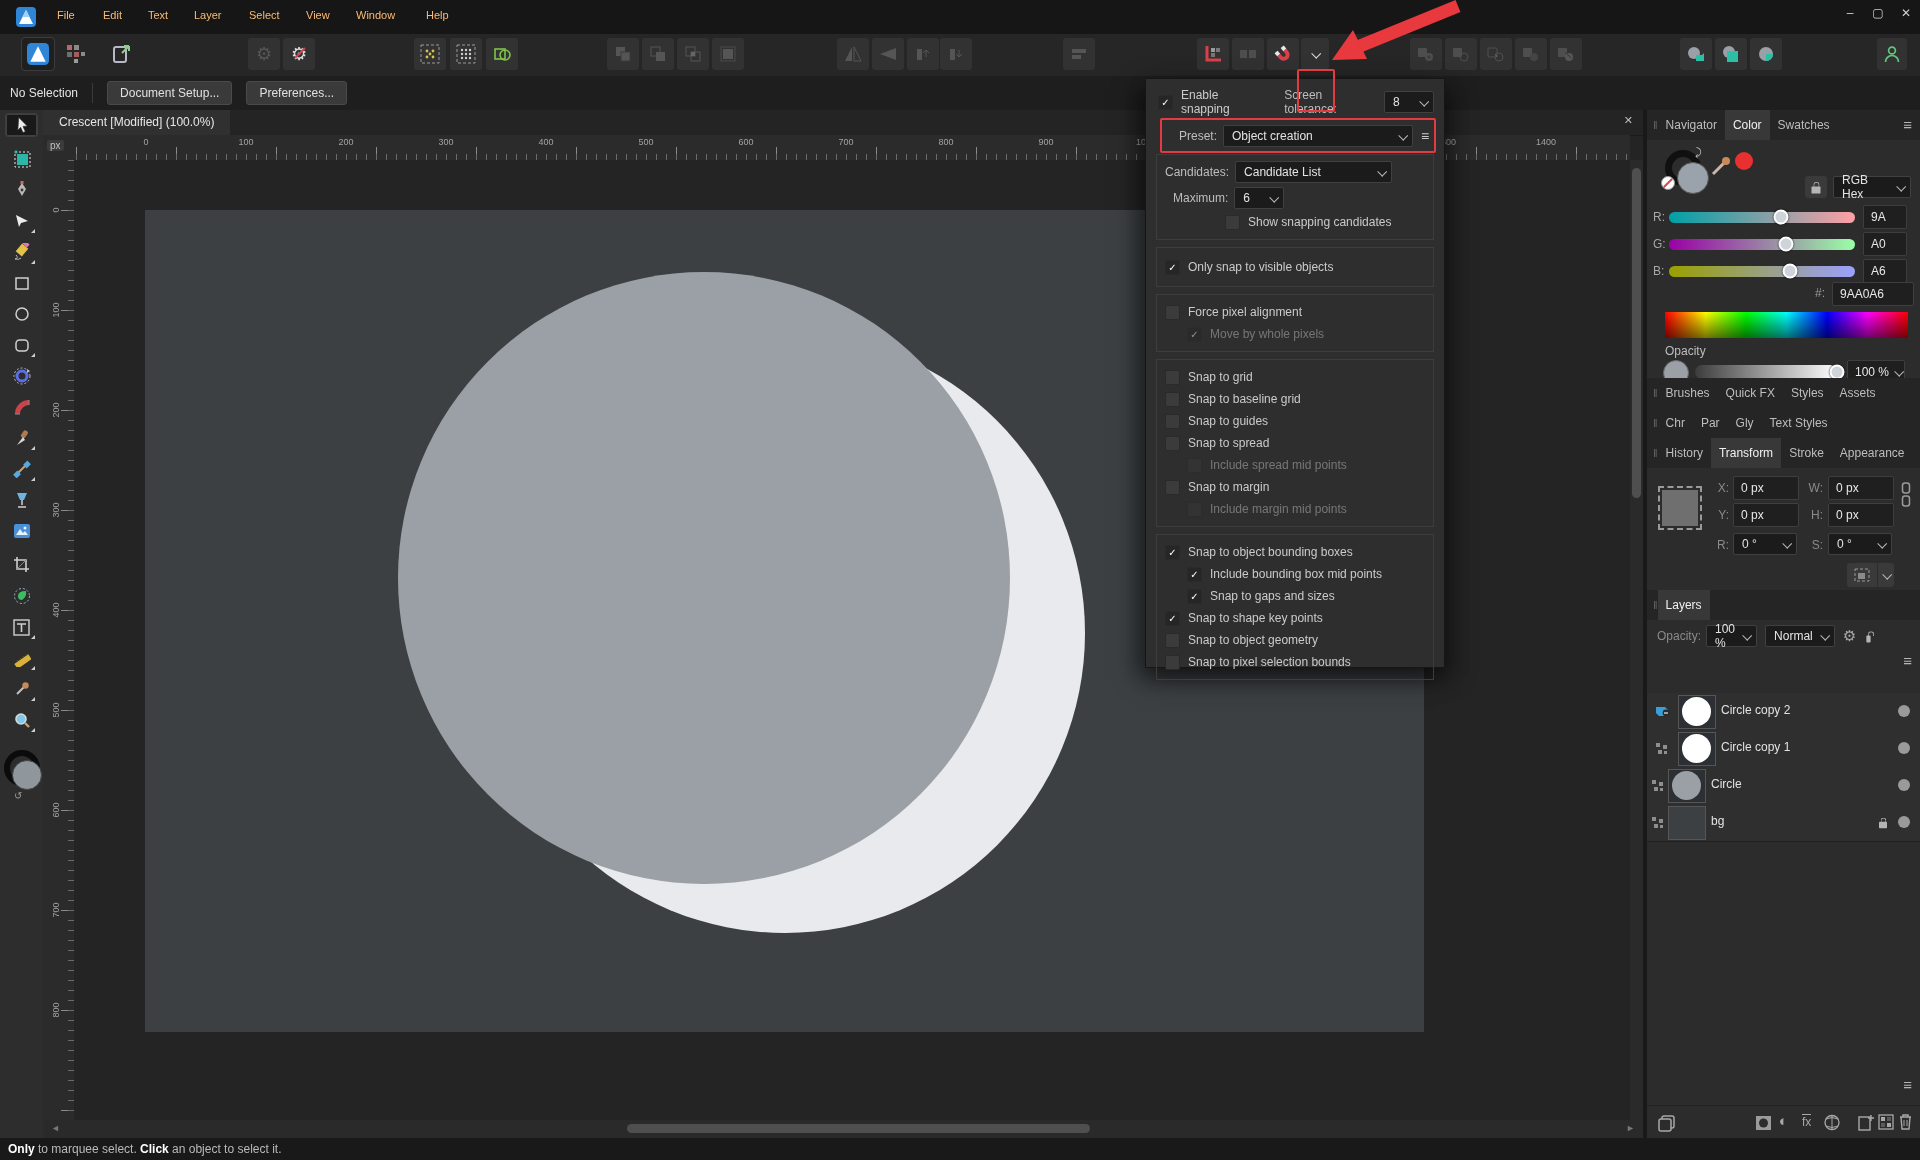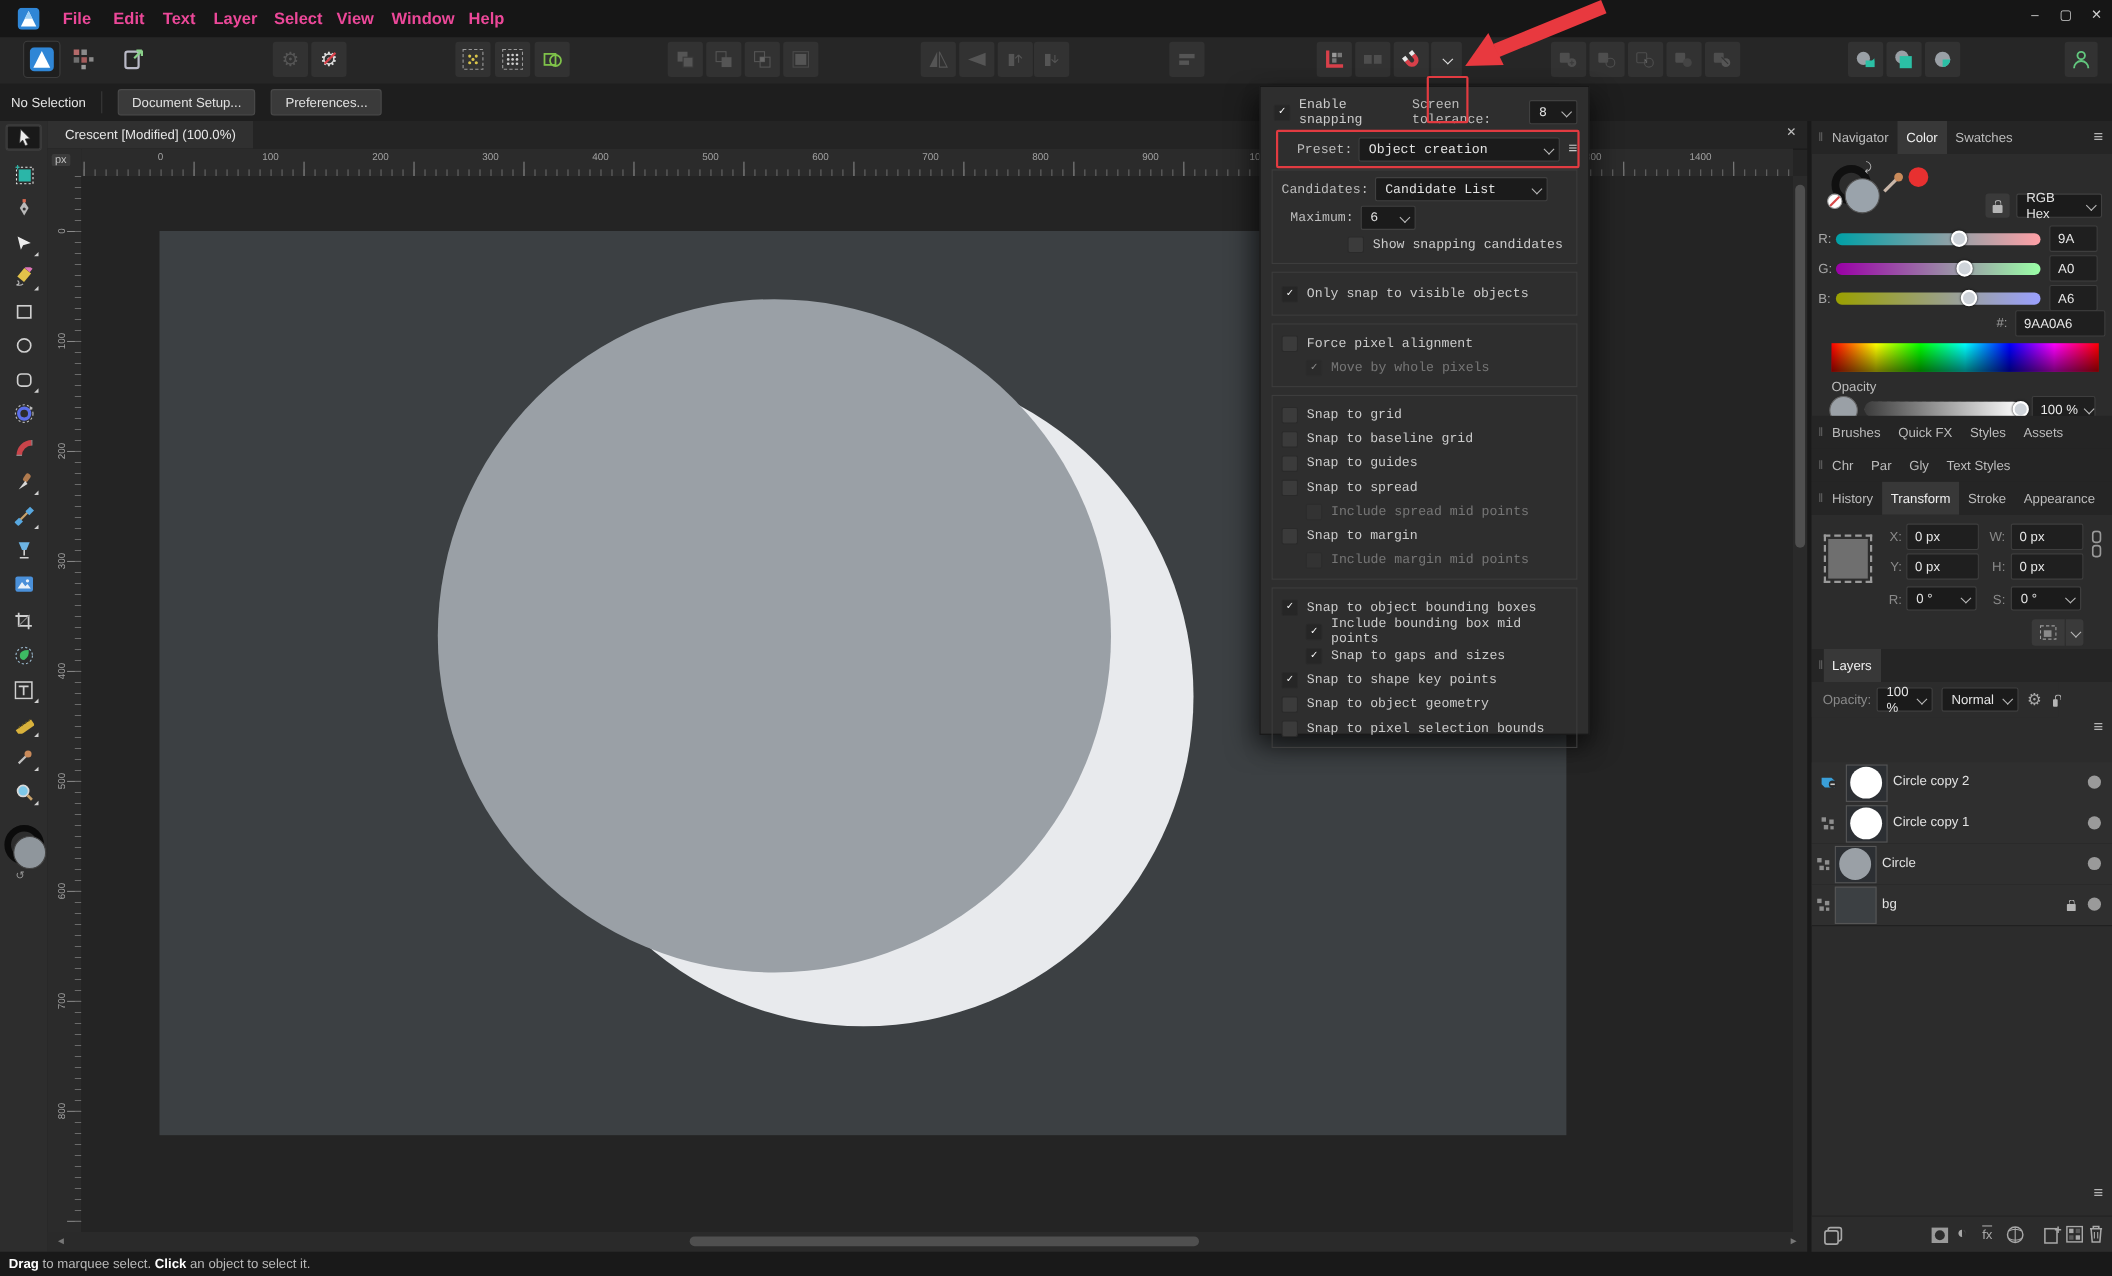--- a/index.html
+++ b/index.html
@@ -3,21 +3,21 @@
 <meta charset="utf-8">
 <style>
   html,body{margin:0;padding:0;background:#111;}
   #app{position:relative;width:1920px;height:1160px;overflow:hidden;background:#242424;
        font-family:"Liberation Sans",sans-serif;color:#d8d8d8;font-size:12px;
        -webkit-font-smoothing:antialiased;}
   .abs{position:absolute;}
   .flex{display:flex;align-items:center;}
   
   .menubar{left:0;top:0;width:1920px;height:34px;background:#161616;display:flex;align-items:center;}
-  .menu-item{color:#ec4899;font-size:15px;position:absolute;top:9px;font-weight:bold;}
+  .menu-item{color:#fdba74;font-size:11px;position:absolute;top:9px;}
   .winctl{position:absolute;top:0;width:28px;height:26px;color:#cfcfcf;text-align:center;line-height:26px;font-size:12px;}
   .toolbar{left:0;top:34px;width:1920px;height:42px;background:#262626;}
   .tbtn{position:absolute;width:32px;height:32px;top:4px;background:#323232;border-radius:3px;display:flex;align-items:center;justify-content:center;}
   .tbtn.flat{background:transparent;}
   .contextbar{left:0;top:76px;width:1920px;height:34px;background:#1e1e1e;display:flex;align-items:center;}
   .ctx-btn{background:#3a3a3a;border:1px solid #4a4a4a;border-radius:3px;padding:4px 12px;color:#e0e0e0;font-size:12px;margin-left:14px;}
   
   .lefttools{left:0;top:110px;width:43px;height:1028px;background:#2d2d2d;}
   .ltool{position:absolute;left:6px;width:31px;height:28px;display:flex;align-items:center;justify-content:center;border-radius:3px;}
   .ltool.sel{background:#191919;outline:1px solid #3e3e3e;}
@@ -31,21 +31,21 @@
   .ticks-h-s{position:absolute;left:0;right:0;bottom:0;height:6px;background:repeating-linear-gradient(to right,#6b6b6b 0 1px,transparent 1px 10px);background-position-x:2px;}
   .ticks-h-b{position:absolute;left:0;right:0;bottom:0;height:13px;background:repeating-linear-gradient(to right,#8a8a8a 0 1px,transparent 1px 100px);background-position-x:2px;}
   .ticks-v-s{position:absolute;top:0;bottom:0;right:0;width:6px;background:repeating-linear-gradient(to bottom,#6b6b6b 0 1px,transparent 1px 10px);background-position-y:0px;}
   .ticks-v-b{position:absolute;top:0;bottom:0;right:0;width:13px;background:repeating-linear-gradient(to bottom,#8a8a8a 0 1px,transparent 1px 100px);background-position-y:0px;}
   .circle{position:absolute;border-radius:50%;}
   
   .sb-track{background:#2a2a2a;}
   .sb-thumb{background:#4f4f4f;border-radius:5px;}
   
   .snap-panel{left:1145px;top:78px;width:300px;height:590px;background:#2e2e2e;border:1px solid #161616;
-              box-shadow:-8px 10px 22px rgba(0,0,0,.5), 8px 10px 22px rgba(0,0,0,.4);z-index:60;box-sizing:border-box;font-family:Liberation Mono, monospace;}
+              box-shadow:-8px 10px 22px rgba(0,0,0,.5), 8px 10px 22px rgba(0,0,0,.4);z-index:60;box-sizing:border-box;}
   .sp-row{display:flex;align-items:center;height:22px;font-size:12px;color:#cbcbcb;}
   .spbox{border:1px solid #3d3d3d;margin:7px 10px 0 10px;padding:6px 8px;}
   .cb{width:13px;height:13px;background:#3b3b3b;border:1px solid #2a2a2a;border-radius:2px;margin-right:8px;
       display:inline-flex;align-items:center;justify-content:center;flex:none;font-size:10px;color:#fff;}
   .cb.on{background:#262626;}
   .cb.on::after{content:"✓";}
   .dim{opacity:.45;}
   .sel{background:#1b1b1b;border:1px solid #404040;border-radius:2px;height:22px;display:inline-flex;align-items:center;
        padding:0 6px 0 8px;color:#e4e4e4;font-size:12px;box-sizing:border-box;justify-content:space-between;}
   .chev{width:6px;height:6px;border-right:1.5px solid #b9b9b9;border-bottom:1.5px solid #b9b9b9;transform:rotate(45deg) translateY(-1px);flex:none;margin-left:8px;}
@@ -864,16 +864,16 @@
           <rect x="9" y="9" width="4" height="4" fill="#a8a8a8"></rect>
         </svg>
       <svg class="abs" style="left:251px;top:7px" width="15" height="18" viewBox="0 0 15 18">
           <path d="M2 4 h11 M5 4 v-2 h5 v2 M3 4 l1 12 h7 l1-12" fill="none" stroke="#a8a8a8" stroke-width="1.4"></path>
           <path d="M6 7 v6 M9 7 v6" stroke="#a8a8a8"></path>
         </svg>
     </div>
   </div>
 
   <div class="abs statusbar">
-    <span style="margin-left:8px"><b>Drag</b><span> to marquee select. </span><b>Click</b><span> an object to select it.</span></span>
+    <span style="margin-left:8px"><b>Only</b><span> to marquee select. </span><b>Click</b><span> an object to select it.</span></span>
   </div>
 
 </div>
 
 </body></html>

